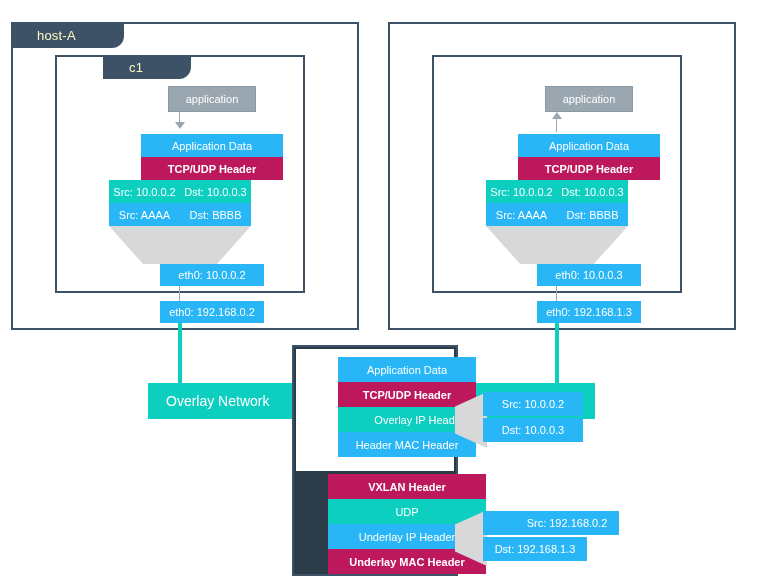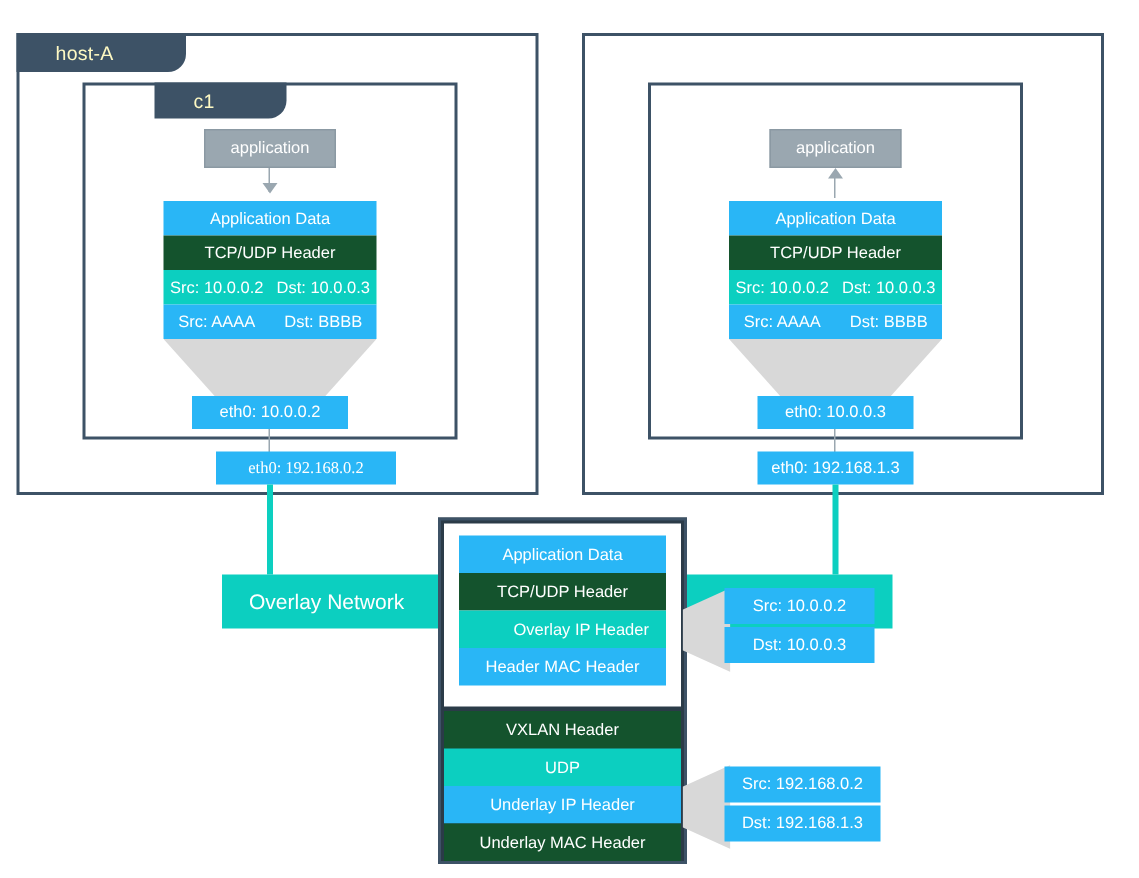--- a/index.html
+++ b/index.html
@@ -13,23 +13,23 @@
   .host-panel{position:absolute;border:2px solid #3d5266;background:#ffffff;box-sizing:border-box;}
   .tab{position:absolute;background:#3d5266;color:#fef9c3;font-size:13px;
        display:flex;align-items:center;padding-left:26px;box-sizing:border-box;
        border-bottom-right-radius:12px;letter-spacing:.2px;}
 
   
   .ctr-panel{position:absolute;border:2px solid #3d5266;background:#ffffff;box-sizing:border-box;}
 
   
   .box{position:absolute;box-sizing:border-box;display:flex;align-items:center;
-       justify-content:center;color:#ffffff;font-size:11px;white-space:nowrap;}
+       justify-content:center;color:#ffffff;font-size:11px;white-space:nowrap;margin-left:32px;}
   .blue{background:#29b6f6;}
-  .navy{background:#14532d;}
+  .navy{background:#be185d;font-weight:bold;}
   .teal{background:#0ccfc0;}
   .grey-app{background:#9aa7b0;border:1px solid #8b99a3;color:#ffffff;font-size:11px;}
 
   .split{position:absolute;box-sizing:border-box;display:flex;color:#ffffff;font-size:11px;}
   .split .half{flex:1;display:flex;align-items:center;justify-content:center;white-space:nowrap;}
 
   
   .vline-grey{position:absolute;background:#9aa7b0;width:1px;}
   .vline-teal{position:absolute;background:#0ccfc0;width:4px;}
 
@@ -92,21 +92,21 @@
     <span class="half">Dst: BBBB</span>
   </div>
 
   <div class="funnel down" style="left:109px;top:226px;width:142px;height:38px;"></div>
 
   <div class="box blue" style="left:128px;top:264px;width:104px;height:22px;">
     <span>eth0: 10.0.0.2</span>
   </div>
   <div class="vline-grey" style="left:179px;top:286px;height:16px;"></div>
 
-  <div class="box blue" style="left:144px;top:301px;width:120px;height:22px;font-family:Liberation Serif, serif;">
+  <div class="box blue" style="left:128px;top:301px;width:104px;height:22px;">
     <span>eth0: 192.168.0.2</span>
   </div>
   <div class="vline-teal" style="left:178px;top:323px;height:60px;"></div>
 
   <div class="host-panel" style="left:388px;top:22px;width:348px;height:308px;"></div>
 
   <div class="ctr-panel" style="left:432px;top:55px;width:250px;height:238px;"></div>
 
   <div class="box grey-app" style="left:513px;top:86px;width:88px;height:26px;">
     <span>application</span>
@@ -178,20 +178,20 @@
 
   <div class="funnel right" style="left:455px;top:392px;width:32px;height:56px;"></div>
   <div class="callout" style="left:483px;top:392px;width:100px;height:24px;">
     <span>Src: 10.0.0.2</span>
   </div>
   <div class="callout" style="left:483px;top:418px;width:100px;height:24px;">
     <span>Dst: 10.0.0.3</span>
   </div>
 
   <div class="funnel right" style="left:455px;top:510px;width:32px;height:56px;"></div>
-  <div class="callout" style="left:483px;top:511px;width:104px;height:24px;">
+  <div class="callout" style="left:483px;top:511px;width:104px;height:24px;padding-left:32px;">
     <span>Src: 192.168.0.2</span>
   </div>
   <div class="callout" style="left:483px;top:537px;width:104px;height:24px;">
     <span>Dst: 192.168.1.3</span>
   </div>
 
 </div>
 
 </body></html>

